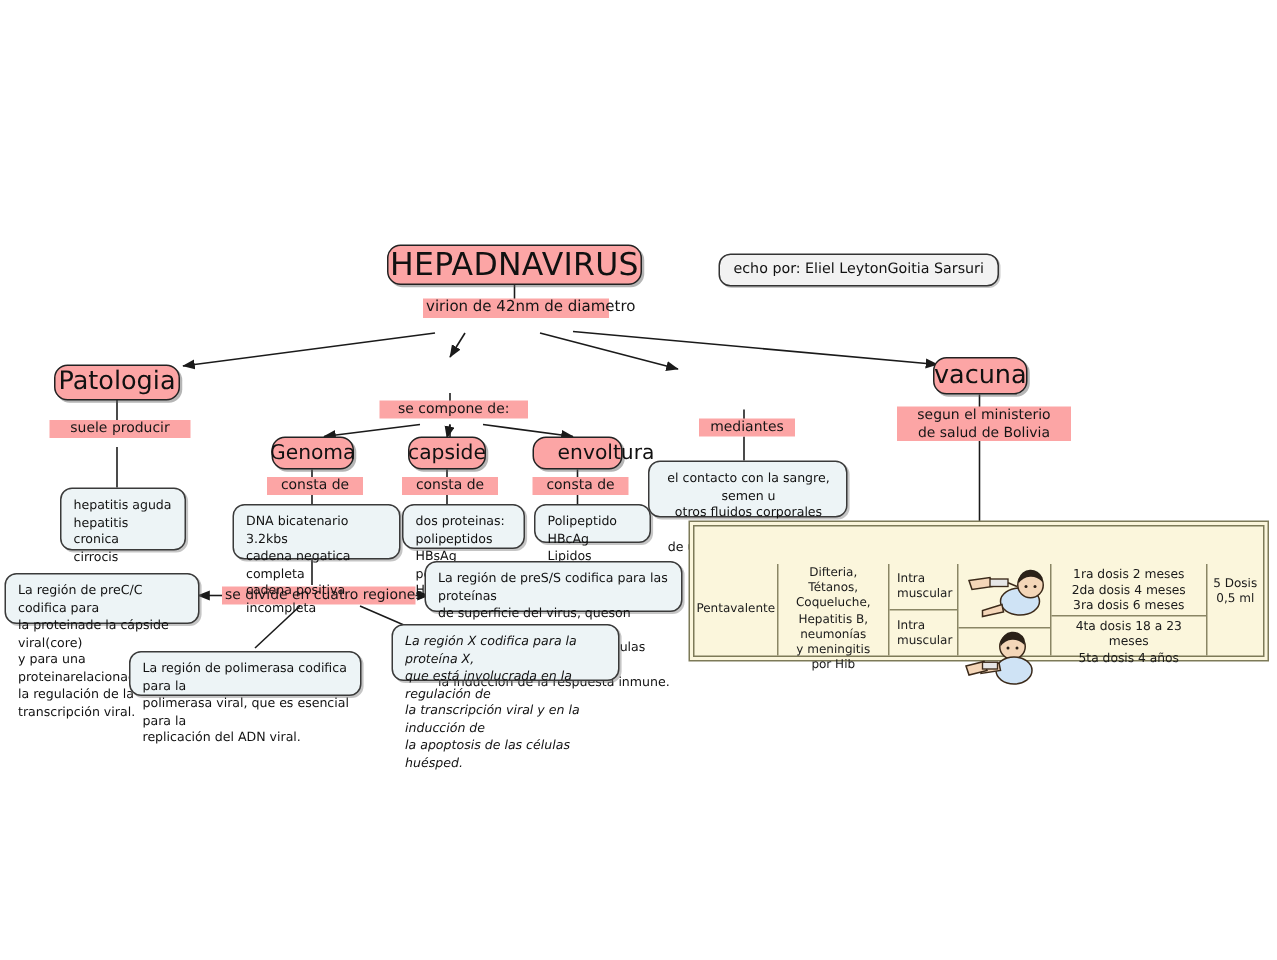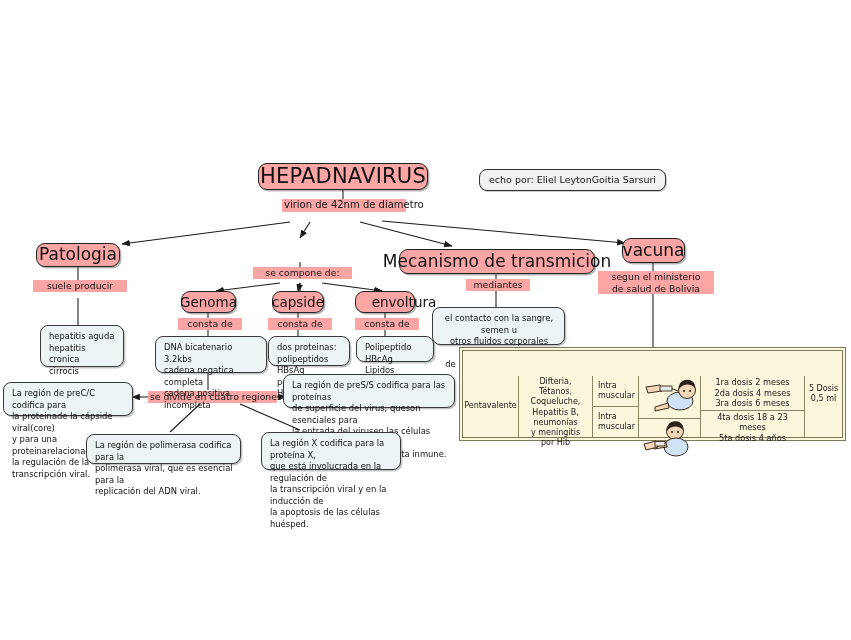--- a/index.html
+++ b/index.html
@@ -159,21 +159,20 @@
     </g>
   </svg>
 
   <div class="node title" style="left:258px;top:163px;width:170px;height:27px;">HEPADNAVIRUS</div>
 
   <div class="credit" style="left:479px;top:169px;">echo por: Eliel LeytonGoitia Sarsuri</div>
 
   <div class="node main" style="left:36px;top:243px;width:84px;height:24px;">Patologia</div>
 
 
-  <div class="node main" style="left:399px;top:249px;width:196px;height:25px;">Mecanismo de transmicion</div>
 
   <div class="node main" style="left:622px;top:238px;width:63px;height:25px;">vacuna</div>
 
   <div class="node sub" style="left:181px;top:291px;width:55px;height:22px;">Genoma</div>
 
   <div class="node sub" style="left:272px;top:291px;width:52px;height:22px;">capside</div>
 
   <div class="node sub" style="left:355px;top:291px;width:60px;height:22px;padding-left:48px;">envoltura</div>
 
   <div class="lbl big" style="left:282px;top:199px;width:120px;">virion de 42nm de diametro</div>
@@ -223,21 +222,21 @@
 
   <div class="info" style="left:283px;top:374px;width:172px;height:34px;white-space:pre-line;">La región de preS/S codifica para las proteínas
 de superficie del virus, queson esenciales para
 la entrada del virusen las células huésped y para
 la inducción de la respuesta inmune.</div>
 
   <div class="info" style="left:86px;top:434px;width:155px;height:30px;white-space:pre-line;">La región de polimerasa codifica para la
 polimerasa viral, que es esencial para la
 replicación del ADN viral.</div>
 
-  <div class="info" style="left:261px;top:432px;width:140px;height:38px;white-space:pre-line;">La región X codifica para la proteína X,
+  <div class="info" style="left:261px;top:416px;width:152px;height:38px;white-space:pre-line;font-style:italic;">La región X codifica para la proteína X,
 que está involucrada en la regulación de
 la transcripción viral y en la inducción de
 la apoptosis de las células huésped.</div>
 
   <div id="vactable">
 
     <div class="vcol c-name bR">
       <div class="vcell" style="white-space:pre-line;">Pentavalente</div>
     </div>
 

